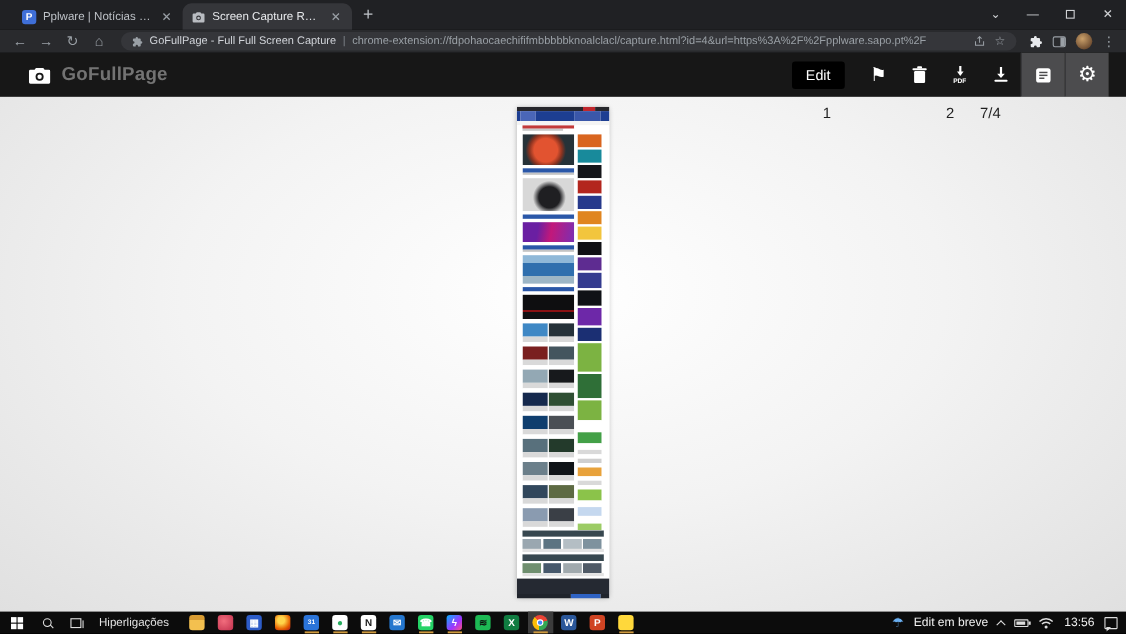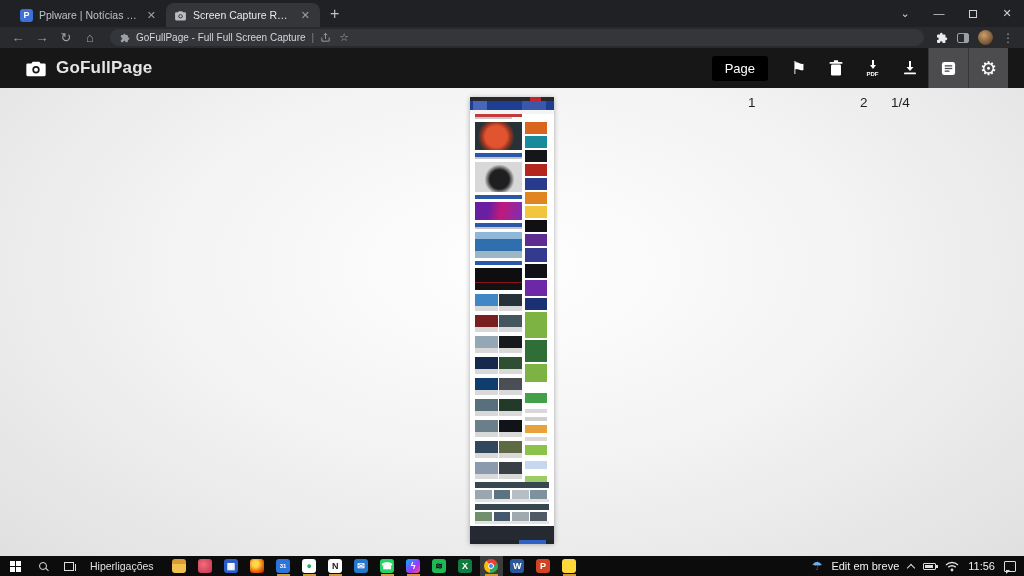--- a/index.html
+++ b/index.html
@@ -31,21 +31,21 @@
   .omni-right{display:flex;align-items:center;gap:8px}
   .bar-right{display:flex;align-items:center;gap:9px;padding:0 4px}
   .avatar{width:15px;height:15px;border-radius:50%;background:radial-gradient(circle at 40% 35%,#caa06a,#6b4a2f 75%)}
   .star{color:#9aa0a6;font-size:11px}
   .dots{color:#9aa0a6;font-size:12px;letter-spacing:0}
   .sidepanel{width:12px;height:10px;border:1px solid #9aa0a6;border-radius:2px;position:relative}
   .sidepanel::after{content:"";position:absolute;top:0;right:0;bottom:0;width:4px;background:#9aa0a6}
 
   
   .gfp{height:40px;background:#171717;display:flex;align-items:center;padding-left:26px;flex:0 0 auto}
-  .gfp-title{color:#e5e5e5;font-size:17px;font-weight:700;margin-left:10px;letter-spacing:.2px}
+  .gfp-title{color:#737373;font-size:17px;font-weight:700;margin-left:10px;letter-spacing:.2px}
   .gfp-right{margin-left:auto;display:flex;align-items:center;height:100%}
   .edit-btn{background:#000;color:#fff;font-size:13px;padding:5px 13px;border-radius:3px;margin-right:12px;cursor:pointer}
   .hdr-icon{width:37px;height:40px;display:flex;align-items:center;justify-content:center;color:#fff;cursor:pointer}
   .hdr-glyph{font-size:17px;color:#fff}
   .hdr-cell{width:40px;height:40px;background:#4c4c4e;border-left:1px solid #37373a;display:flex;align-items:center;justify-content:center;cursor:pointer}
   .hdr-end{width:16px;height:40px;background:#171717}
   .pdf-stack{display:flex;flex-direction:column;align-items:center;line-height:1}
   .pdf-label{font-size:6px;font-weight:700;color:#fff;margin-top:1px}
 
   
@@ -130,20 +130,21 @@
     <span class="nav-ic">←</span>
     <span class="nav-ic">→</span>
     <span class="nav-ic">↻</span>
     <span class="nav-ic">⌂</span>
     <div class="omnibox">
       <svg width="10" height="10" viewBox="0 0 24 24" fill="#9aa0a6">
           <path d="M20 11h-1V7a2 2 0 0 0-2-2h-4V4a2.5 2.5 0 1 0-5 0v1H4a2 2 0 0 0-2 2v4h1a2.5 2.5 0 1 1 0 5H2v4a2 2 0 0 0 2 2h4v-1a2.5 2.5 0 1 1 5 0v1h4a2 2 0 0 0 2-2v-4h1a2.5 2.5 0 1 0 0-5z"></path>
         </svg>
       <span class="omni-title">GoFullPage - Full Full Screen Capture</span>
       <span class="omni-sep">|</span>
+      <span class="omni-url">chrome-extension://fdpohaocaechififmbbbbbknoalclacl/capture.html?id=4&amp;url=https%3A%2F%2Fpplware.sapo.pt%2F</span>
       <span class="omni-right">
         <svg width="11" height="11" viewBox="0 0 24 24" fill="none" stroke="#9aa0a6" stroke-width="2">
             <path d="M4 12v8h16v-8"></path>
             <path d="M12 3v12"></path>
             <path d="M8 7l4-4 4 4"></path>
           </svg>
         <span class="star">☆</span>
       </span>
     </div>
     <div class="bar-right">
@@ -157,21 +158,21 @@
   </div>
 
   <div class="gfp">
     <svg width="20" height="17" viewBox="0 0 24 20" fill="#fff">
         <path d="M8 2L6.5 4H2a1.6 1.6 0 0 0-1.6 1.6v12A1.6 1.6 0 0 0 2 19.2h20a1.6 1.6 0 0 0 1.6-1.6v-12A1.6 1.6 0 0 0 22 4h-4.5L16 2H8z"></path>
         <circle cx="12" cy="11.5" r="4.4" fill="#171717"></circle>
         <circle cx="12" cy="11.5" r="2.4" fill="#fff"></circle>
       </svg>
     <span class="gfp-title">GoFullPage</span>
     <div class="gfp-right">
-      <span class="edit-btn">Page</span>
+      <span class="edit-btn">Edit</span>
       <span class="hdr-icon">
           <span class="hdr-glyph">⚑</span>
         </span>
       <span class="hdr-icon">
         <svg width="14" height="16" viewBox="0 0 14 16" fill="#fff">
             <rect x="2" y="4.5" width="10" height="11" rx="1.2"></rect>
             <rect x="0.5" y="2" width="13" height="1.8" rx="0.9"></rect>
             <rect x="4.8" y="0.3" width="4.4" height="2" rx="0.8"></rect>
           </svg>
       </span>
@@ -200,21 +201,21 @@
       <span class="hdr-cell">
           <span class="hdr-glyph" style="font-size:19px">⚙</span>
         </span>
       <span class="hdr-end"></span>
     </div>
   </div>
 
   <div class="content">
     <span class="badge badge-1">1</span>
     <span class="badge badge-2">2</span>
-    <span class="badge badge-3">1/4</span>
+    <span class="badge badge-3">7/4</span>
 
     <div class="thumb">
       <div class="thumb-top">
           <div class="seg-row" style="height: 4px;">
             <div style="width: 72%; background: rgb(39, 39, 44);"></div>
             <div style="width: 13%; background: rgb(192, 39, 45);"></div>
             <div style="width: 15%; background: rgb(39, 39, 44);"></div>
           </div>
           <div class="seg-row" style="height: 9px;">
             <div style="width: 4%; background: rgb(29, 62, 146);"></div>
@@ -712,18 +713,18 @@
       <span class="weather-txt">Edit em breve</span>
       <span class="chev-up"></span>
       <span class="battery"></span>
       <svg width="14" height="11" viewBox="0 0 14 11">
           <g fill="none" stroke="#ddd" stroke-width="1.3">
             <path d="M1 4a8.5 8.5 0 0 1 12 0"></path>
             <path d="M3.2 6.3a5.4 5.4 0 0 1 7.6 0"></path>
           </g>
           <circle cx="7" cy="9" r="1.4" fill="#ddd"></circle>
         </svg>
-      <span class="time">11:56</span>
+      <span class="time">13:56</span>
       <span class="notif"></span>
     </div>
   </div>
 
 </div>
 
 </body></html>

